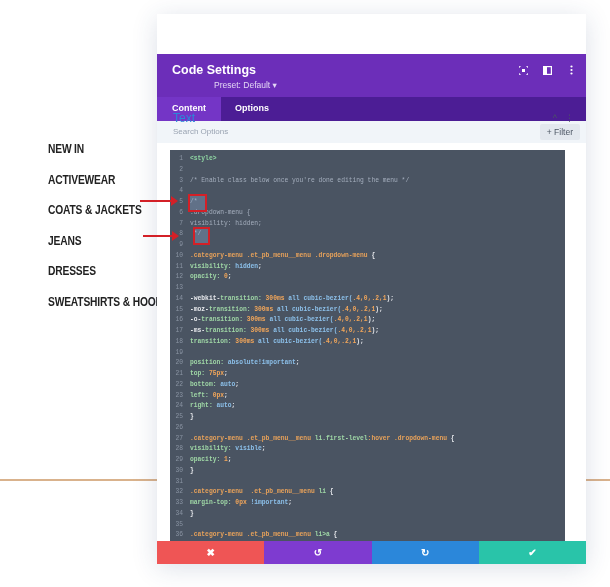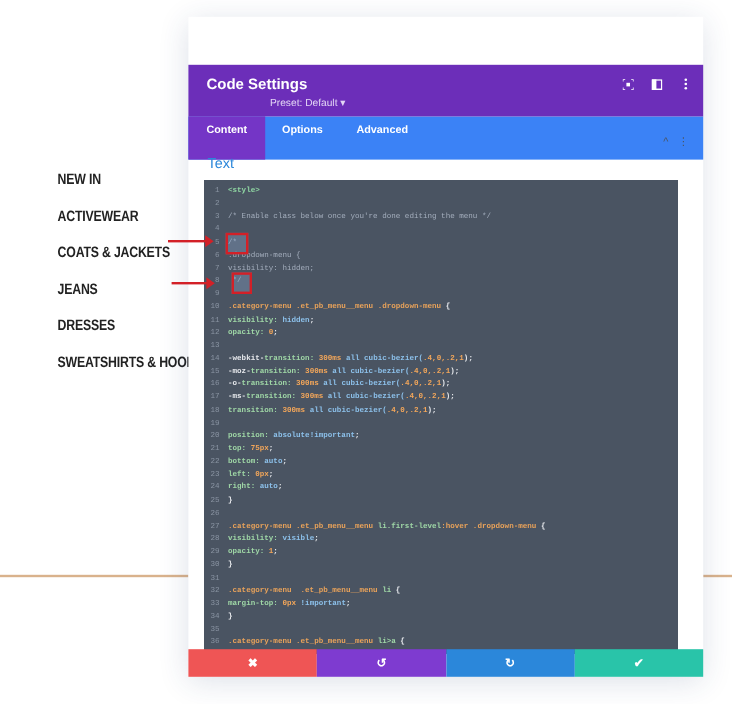--- a/index.html
+++ b/index.html
@@ -5,30 +5,30 @@
   html, body { margin:0; padding:0; }
   body { width:610px; height:587px; position:relative; overflow:hidden; background:#ffffff; font-family:"Liberation Sans", sans-serif; }
   .hline { position:absolute; height:2px; background:#d9b28c; top:479px; }
   .menu { position:absolute; left:48px; top:140px; }
   .menu-item { font-family:"Liberation Sans", sans-serif; font-weight:bold; font-size:12.5px; color:#222; height:30.5px; line-height:18px; transform:scaleX(0.82); transform-origin:left center; letter-spacing:-0.2px; white-space:nowrap; }
   .arrow { position:absolute; height:2px; background:#d32027; }
   .arrow::after { content:""; position:absolute; right:-2px; top:-4px; border-left:7px solid #d32027; border-top:5px solid transparent; border-bottom:5px solid transparent; }
   .modal { position:absolute; left:157px; top:14px; width:429px; height:550px; background:#fff; box-shadow:0 4px 24px rgba(40,60,110,0.16); }
   .mheader { height:43px; background:#6c2eb9; position:relative; color:#fff;margin-top:40px; }
   .mtitle { position:absolute; left:15px; top:9px; font-size:12.5px; font-weight:bold; }
-  .mpreset { position:absolute; left:28px; top:26px; font-size:8.5px; color:#e3d6f5;padding-left:40px; }
+  .mpreset { position:absolute; left:17px; top:26px; font-size:8.5px; color:#e3d6f5;padding-left:40px; }
   .hicons { position:absolute; right:10px; top:11px; display:flex; gap:14px; align-items:center; }
   .hicon { width:10px; height:10px; display:flex; align-items:center; justify-content:center; color:#fff; font-size:10px; }
-  .tabs { height:36px; background:#3b82f6; display:flex; }
+  .tabs { height:24px; background:#4c1d95; display:flex; }
   .tab { font-size:9px; font-weight:bold; color:#fff; padding:0 14px; line-height:22px; }
   .tab.active { background:#7435c6; padding:0 15px; }
   .search { height:22px; background:#f1f5f9; position:relative; }
   .search-text { position:absolute; left:16px; top:0; line-height:22px; font-size:8px; color:#9aa4b2; }
   .filter { position:absolute; right:6px; top:3px; height:16px; padding:0 7px; background:#e3e8ee; color:#4b5563; font-size:8.5px; line-height:16px; border-radius:2px; }
-  .section-title { position:absolute; left:16px; top:97px; font-size:12px; color:#2b87da;margin-top:18px; }
+  .section-title { position:absolute; left:16px; top:97px; font-size:12px; color:#2b87da; }
   .sec-ctrls { position:absolute; right:12px; top:99px; color:#4b5563; font-size:9px; display:flex; gap:8px; }
   .code-label { position:absolute; left:16px; top:122px; font-size:8.5px; color:#333; font-weight:bold;margin-top:44px; }
   .editor { position:absolute; left:13px; top:136px; width:395px; height:391px; background:#4a5462; overflow:hidden; font-family:"Liberation Mono", monospace; font-size:6.3px; font-weight:bold; }
   .line { height:10.75px; line-height:10.75px; white-space:pre; display:flex; }
   .ln { width:13px; text-align:right; color:#8a94a3; padding-right:7px; font-weight:normal; }
   .c-tag { color:#8fd6a3; }
   .c-com { color:#a4aebd; font-weight:normal; }
   .c-sel { color:#e8a25a; }
   .c-prop { color:#9fd7a6; }
   .c-val { color:#8cc0ea; }
@@ -76,23 +76,26 @@
             <circle cx="1.5" cy="5" r="1.1" fill="#fff"></circle>
             <circle cx="1.5" cy="8.5" r="1.1" fill="#fff"></circle>
           </svg>
       </span>
     </div>
   </div>
 
   <div class="tabs">
     <div class="tab active">Content</div>
     <div class="tab">Options</div>
-    <div class="tab">Advanced</div>
   </div>
 
+  <div class="search">
+    <div class="search-text">Search Options</div>
+    <div class="filter">+ Filter</div>
+  </div>
 
   <div class="section-title">Text</div>
   <div class="sec-ctrls">
     <span>^</span>
     <span>⋮</span>
   </div>
   <div class="code-label">Code</div>
 
   <div class="editor" id="editor" style="padding-top: 4px;">
       <div class="line"><span class="ln">1</span><span><span class="c-tag">&lt;style&gt;</span></span></div>

